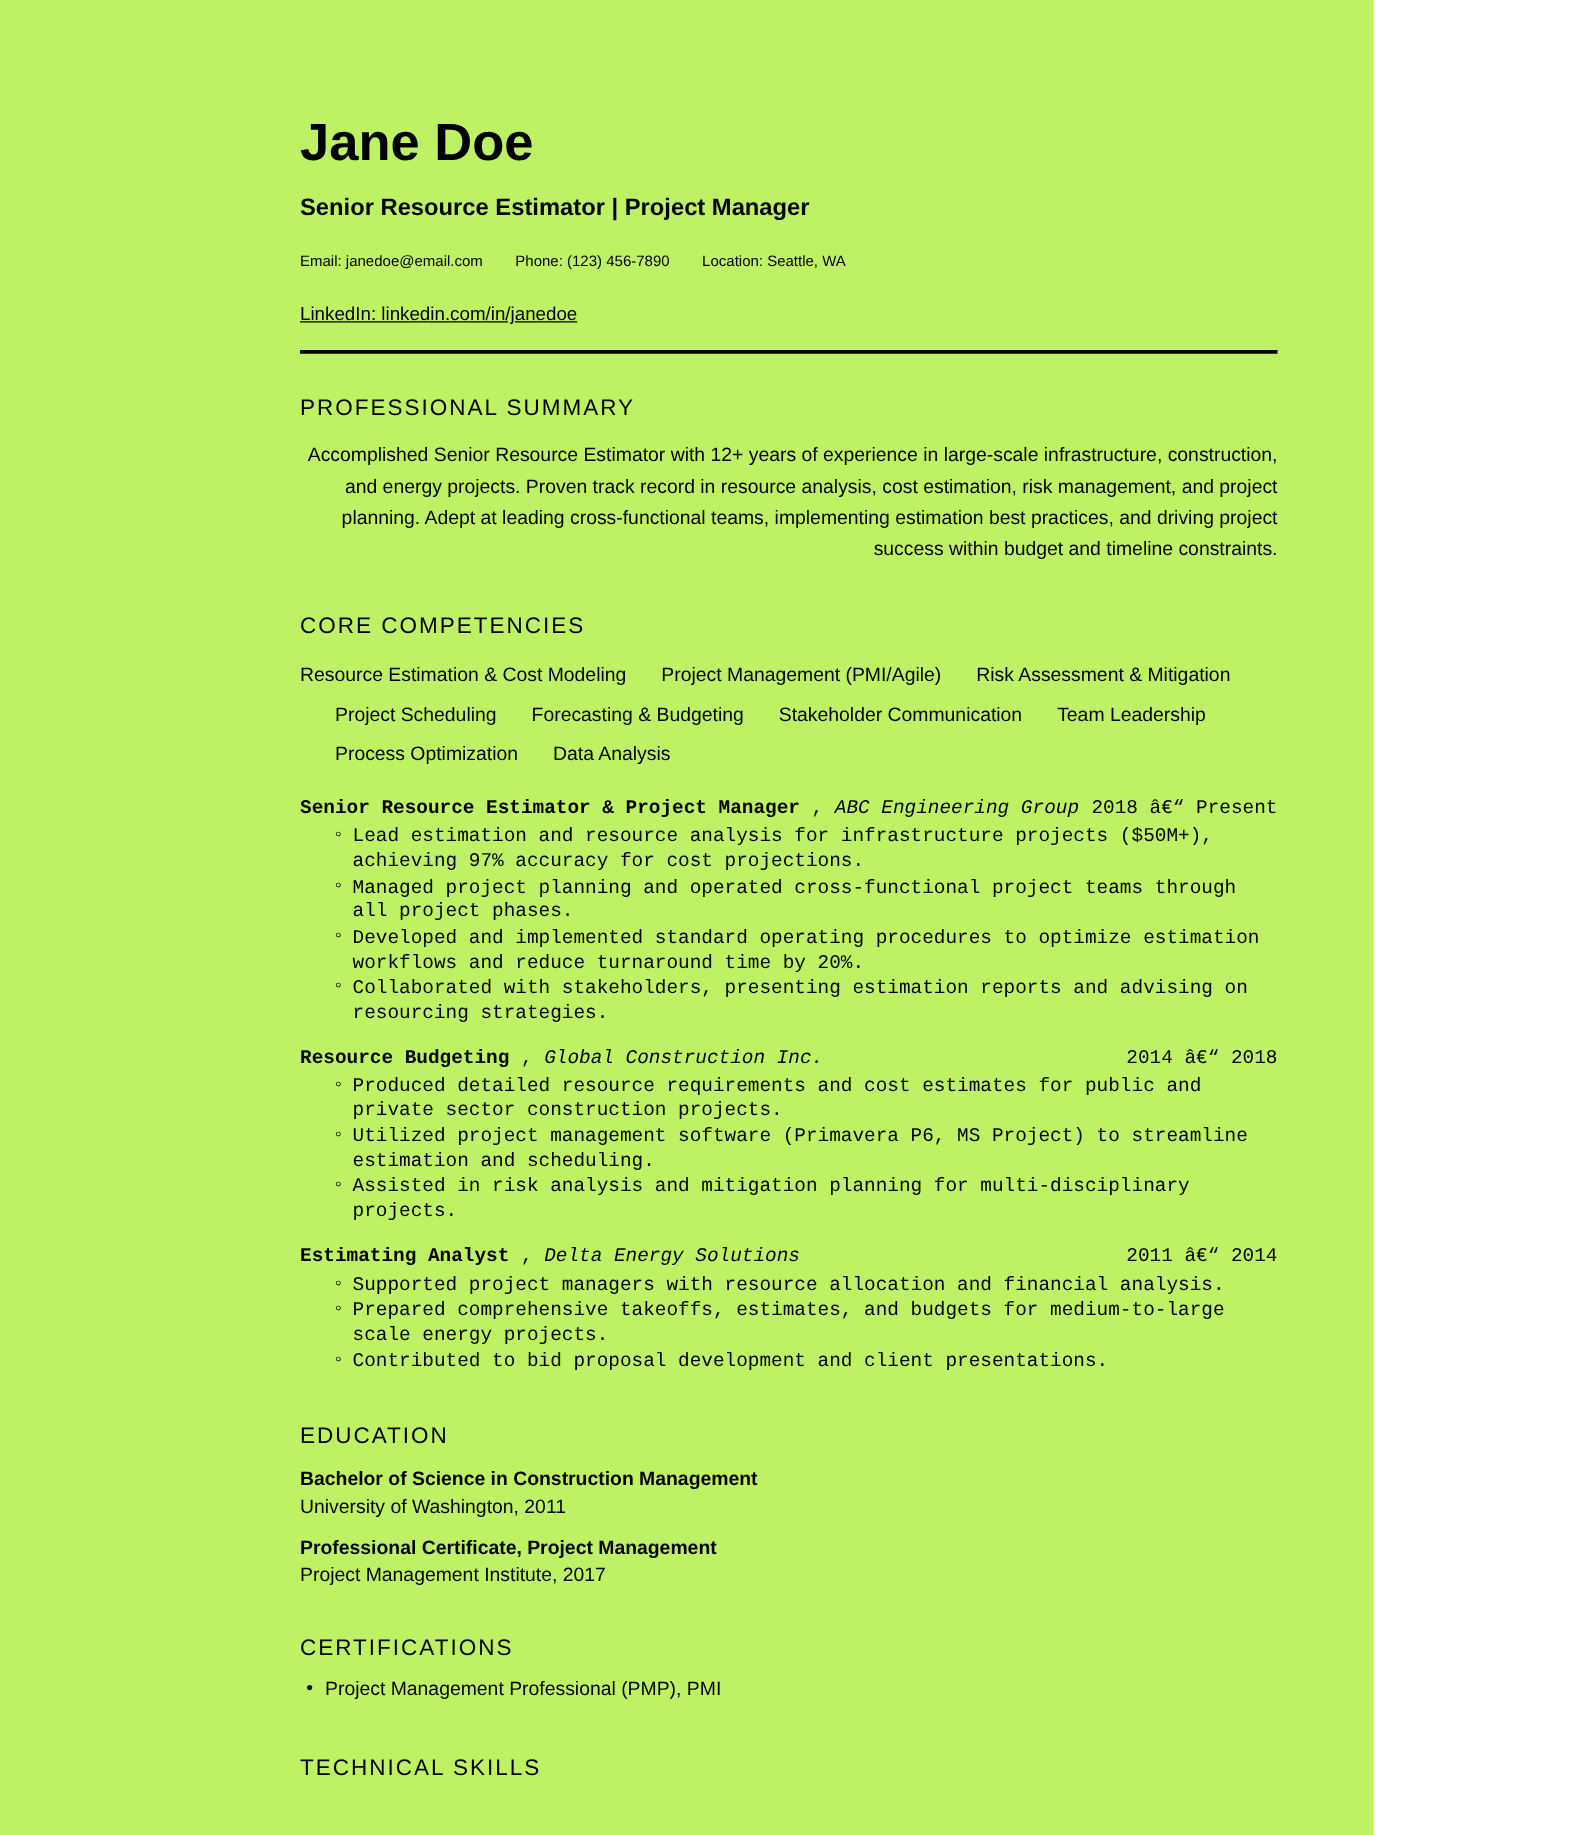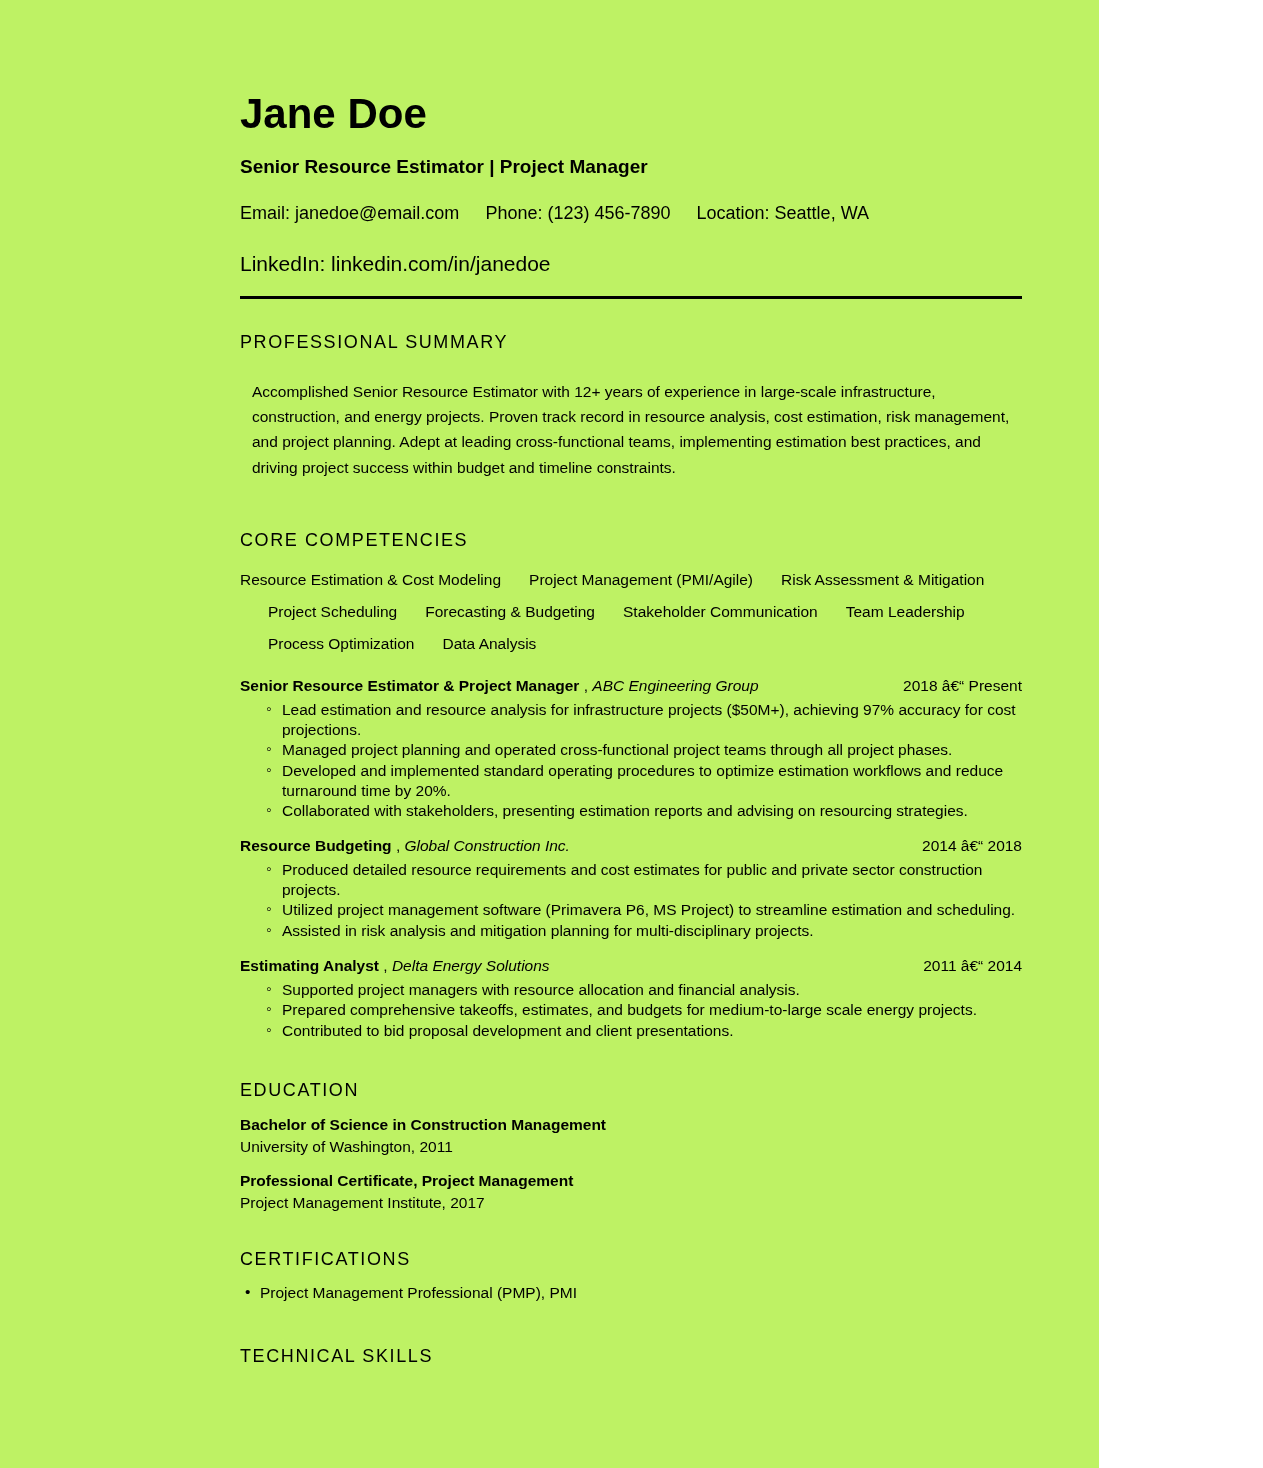--- a/index.html
+++ b/index.html
@@ -38,35 +38,36 @@
     letter-spacing: 0px;
   }
   .resume-tagline {
     font-size: 19px;
     font-weight: bold;
     margin: 0;
     padding-top: 20px;
     line-height: 1.2;
   }
   .contact-line {
-    font-size: 18px;
+    font-size: 12px;
     margin: 0;
     padding-top: 23px;
     line-height: 1.3;
     white-space: nowrap;
   }
   .contact-line .gap {
     display: inline-block;
     width: 26px;
   }
   .contact-line-2 {
-    font-size: 21px;
+    font-size: 15px;
     margin: 0;
     padding-top: 25px;
     line-height: 1.3;
+    text-decoration: underline;
   }
   .header-rule {
     border: none;
     border-top: 3px solid #000000;
     margin: 0;
     margin-top: 18px;
     width: 782px;
   }
 
   
@@ -82,44 +83,44 @@
   .sec-core      { padding-top: 38px; }
   .sec-exp       { padding-top: 37px; }
   .sec-edu       { padding-top: 38px; }
   .sec-cert      { padding-top: 36px; }
   .sec-tech      { padding-top: 40px; }
 
   
   .summary-text {
     font-size: 15.5px;
     line-height: 1.62;
-    margin: 12px;
+    margin: 0;
     padding-top: 14px;
-    text-align: left;
+    text-align: right;
   }
 
   
   .competency-list {
     padding-top: 13px;
     font-size: 15.5px;
     line-height: 2.06;
     max-width: 782px;
   }
   .competency-item {
     display: inline;
     white-space: nowrap;
   }
   .competency-item + .competency-item::before {
     content: "";
     display: inline-block;
     width: 28px;
   }
 
   
-  .job { padding-top: 14px; }
+  .job { padding-top: 14px; font-family: Liberation Mono, monospace; }
   .job-first { padding-top: 16px; }
   .job-headline {
     position: relative;
     font-size: 15.5px;
     line-height: 1.35;
     min-height: 21px;
   }
   .job-title {
     font-weight: bold;
   }

